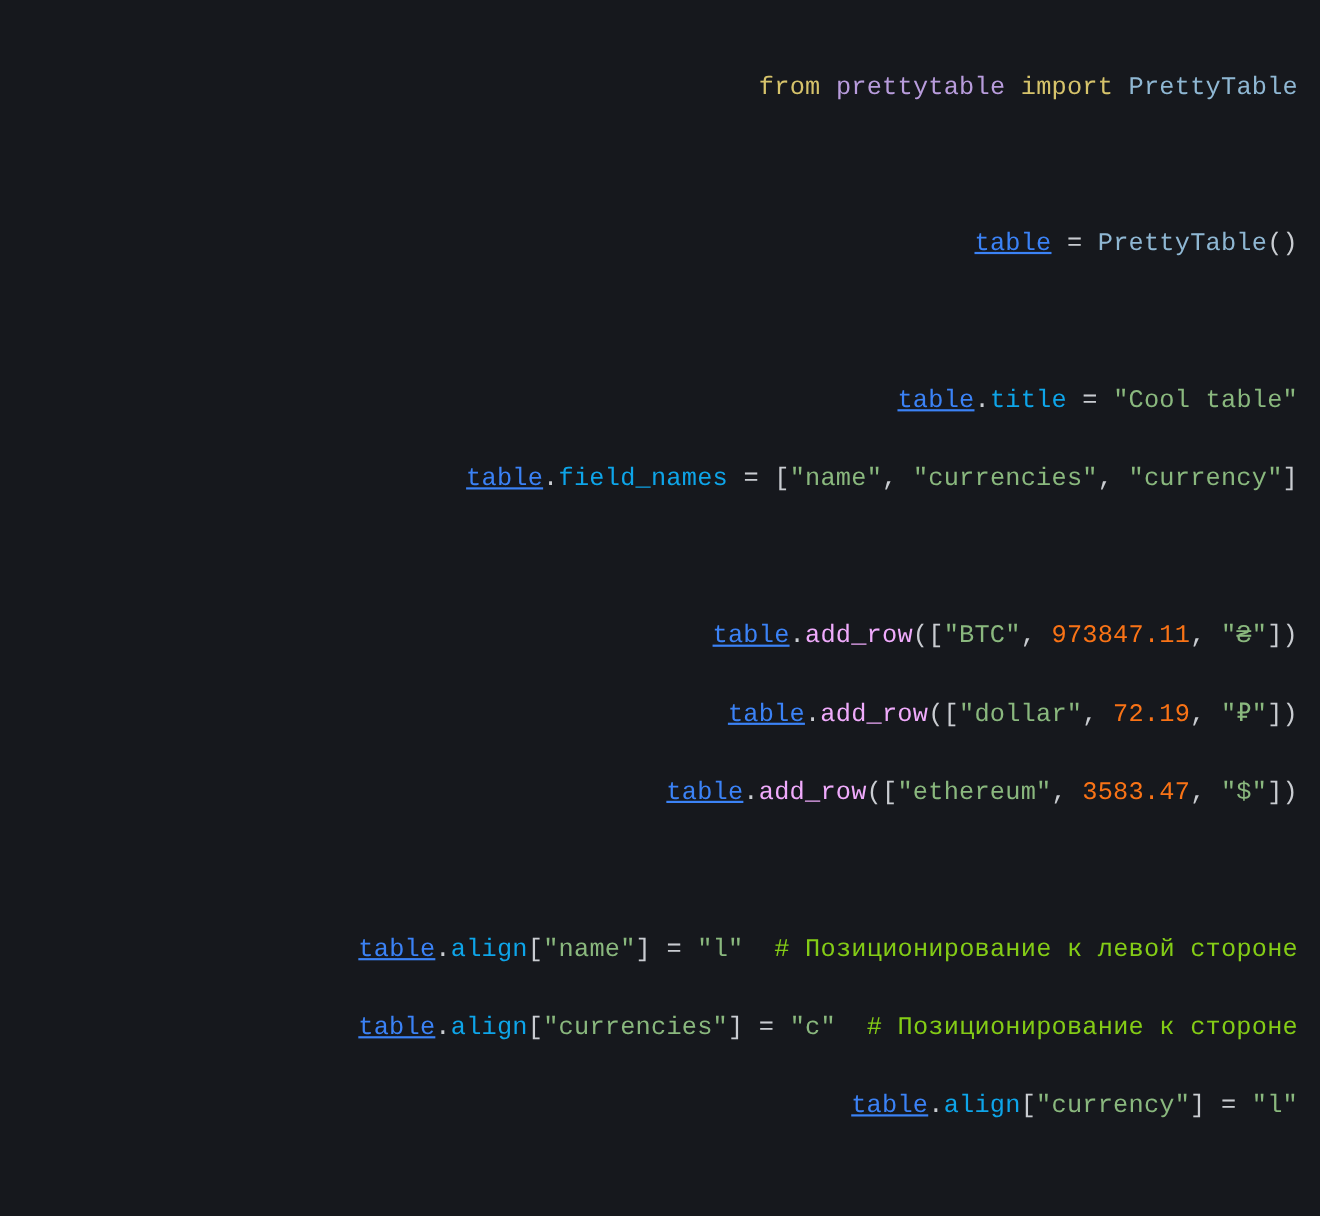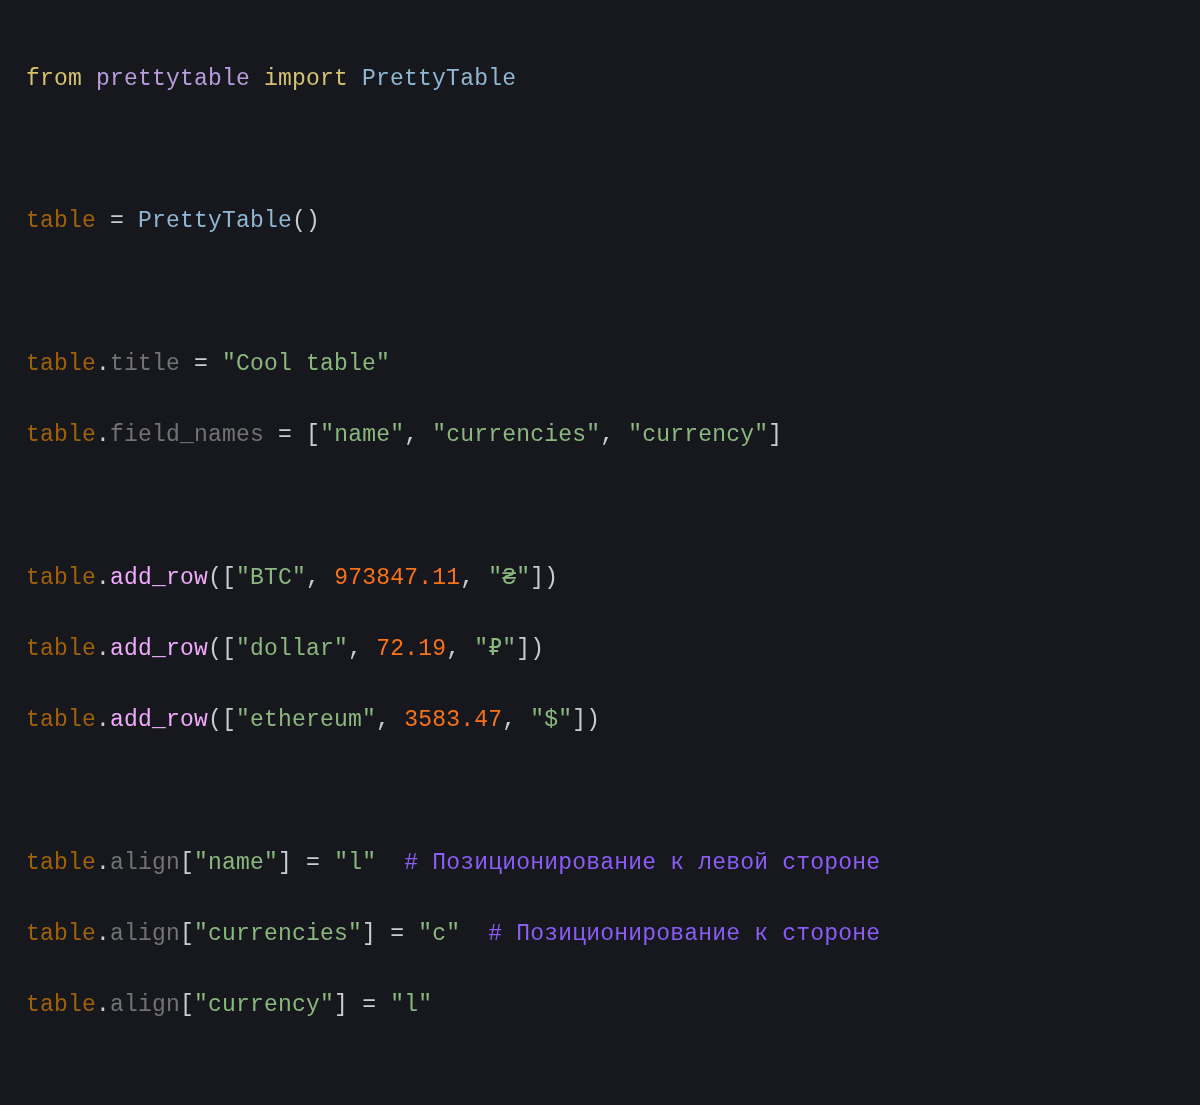--- a/index.html
+++ b/index.html
@@ -13,32 +13,32 @@
     line-height: 1.55;
     color: #c9ccd1;
     overflow: hidden;
   }
   .editor {
     box-sizing: border-box;
     padding: 26px 20px 30px 26px;
     white-space: pre;
     letter-spacing: 0.2px;
   }
-  .line { display: block; min-height: 1.55em; }
+  .line { display: block; min-height: 1.55em; text-align: right; }
   .kw      { color: #d6c36b; }  
   .mod     { color: #b89cdc; }  
   .cls     { color: #8fb7d3; }  
-  .ident   { color: #a16207; }  
+  .ident   { color: #3b82f6; text-decoration: underline; }  
   .method  { color: #f0abfc; }  
-  .attr    { color: #737373; }  
+  .attr    { color: #0ea5e9; }  
   .op      { color: #c9ccd1; }  
   .punc    { color: #c9ccd1; }  
   .str     { color: #8ab87e; }  
   .num     { color: #f97316; }  
-  .cmt     { color: #8b5cf6; }  
+  .cmt     { color: #84cc16; }  
 </style>
 </head>
 <body>
 
 <div class="editor">
 <span class="line"><span class="kw">from</span> <span class="mod">prettytable</span> <span class="kw">import</span> <span class="cls">PrettyTable</span></span>
 <span class="line"> </span>
 <span class="line"><span class="ident">table</span> <span class="op">=</span> <span class="cls">PrettyTable</span><span class="punc">()</span></span>
 <span class="line"> </span>
 <span class="line"><span class="ident">table</span><span class="op">.</span><span class="attr">title</span> <span class="op">=</span> <span class="str">"Cool table"</span></span>

